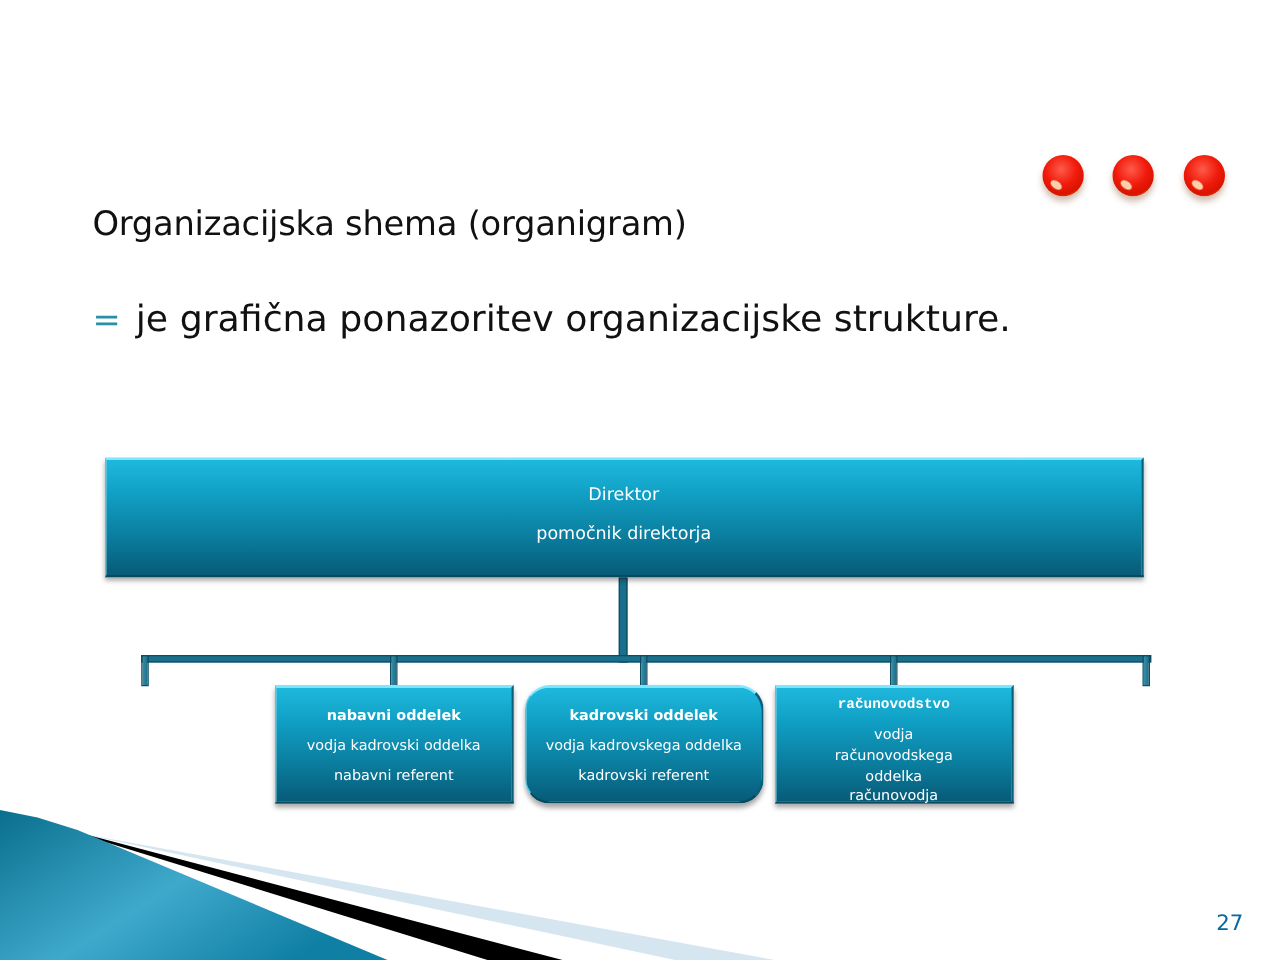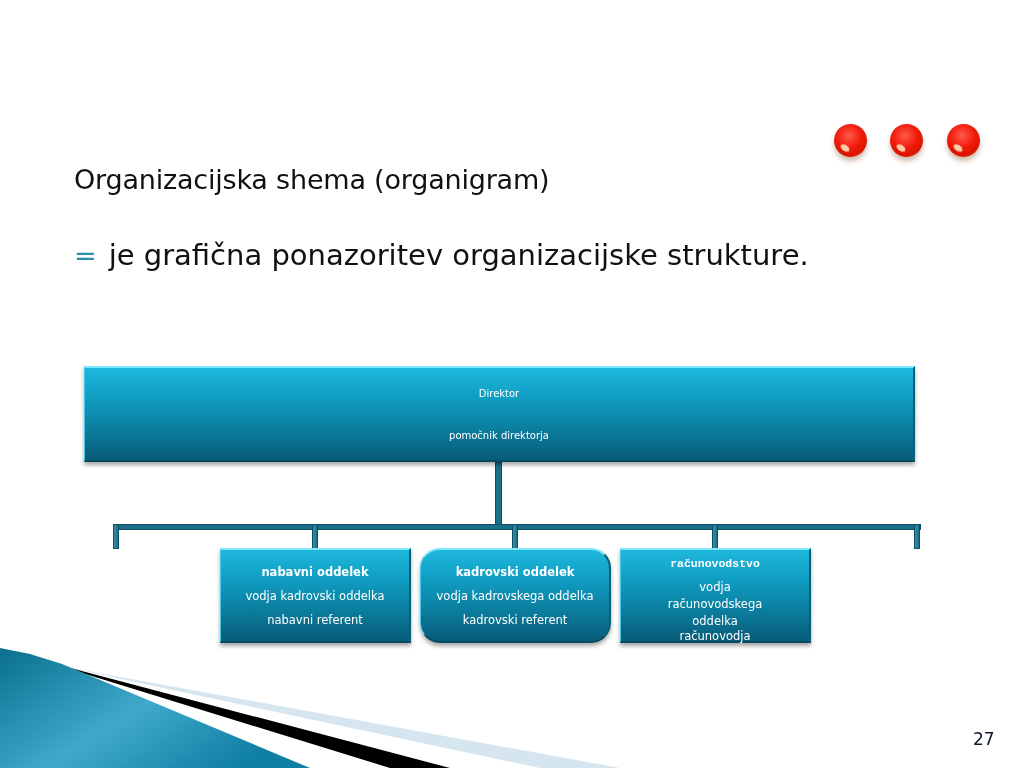--- a/index.html
+++ b/index.html
@@ -15,38 +15,38 @@
   .dot.d1 { left:2px; } .dot.d2 { left:58px; } .dot.d3 { left:115px; }
 
   .title { position:absolute; left:74px; top:164px; font-size:27px; color:#111; letter-spacing:-0.2px; white-space:nowrap; }
   .bullet-line { position:absolute; left:74px; top:238px; font-size:29px; color:#111; white-space:nowrap; }
   .bullet-line .bul { color:#2a8fa8; margin-right:12px; font-size:27px; }
 
   .box { position:absolute; box-sizing:border-box; color:#ffffff; text-align:center;
     background: linear-gradient(to bottom, #1fb8dd 0%, #109fc4 30%, #0b7fa0 65%, #075b78 100%);
     border-top:2px solid #7fe6ff; border-left:1px solid #4cc7e6; border-right:2px solid #0a5e78; border-bottom:2px solid #064a60;
     box-shadow: 0 3px 4px rgba(0,0,0,0.35); }
-  .top-box { left:84px; top:366px; width:831px; height:96px; font-size:10px; }
+  .top-box { left:84px; top:366px; width:831px; height:96px; font-size:14px; }
   .top-box .l1 { position:absolute; left:0; right:0; top:20px; }
-  .top-box .l2 { position:absolute; left:0; right:0; top:62px;text-align:center; }
+  .top-box .l2 { position:absolute; left:0; right:0; top:51px;text-align:center; }
 
   .child { top:548px; width:191px; height:95px; font-size:11.5px; line-height:13px; }
   .child .head { font-weight:bold; }
   .child .ln { display:block; margin-top:11px; }
   .child .ln:first-child { margin-top:16px; }
   .child.tight .ln { margin-top:0; }
   .child.tight .ln:first-child { margin-top:7px;font-family:Liberation Mono, monospace; }
   .child.tight .ln.wrap { margin-top:9px; }
 
   .conn { position:absolute; background:#1a6f8a; border:1px solid #0d4d62; box-sizing:border-box; }
   .conn.hl { background: linear-gradient(to right, #3b8ea6, #1a6f8a); }
 
   .swoosh { position:absolute; left:0; top:640px; width:620px; height:128px; }
 
-  .page-num { position:absolute; left:973px; top:729px; font-size:17px; color:#0f172a; }
+  .page-num { position:absolute; left:973px; top:729px; font-size:17px; color:#0369a1; }
 </style>
 </head>
 <body>
 
 <div class="slide">
 
   <div class="dots">
     <div class="dot d1"></div>
     <div class="dot d2"></div>
     <div class="dot d3"></div>

